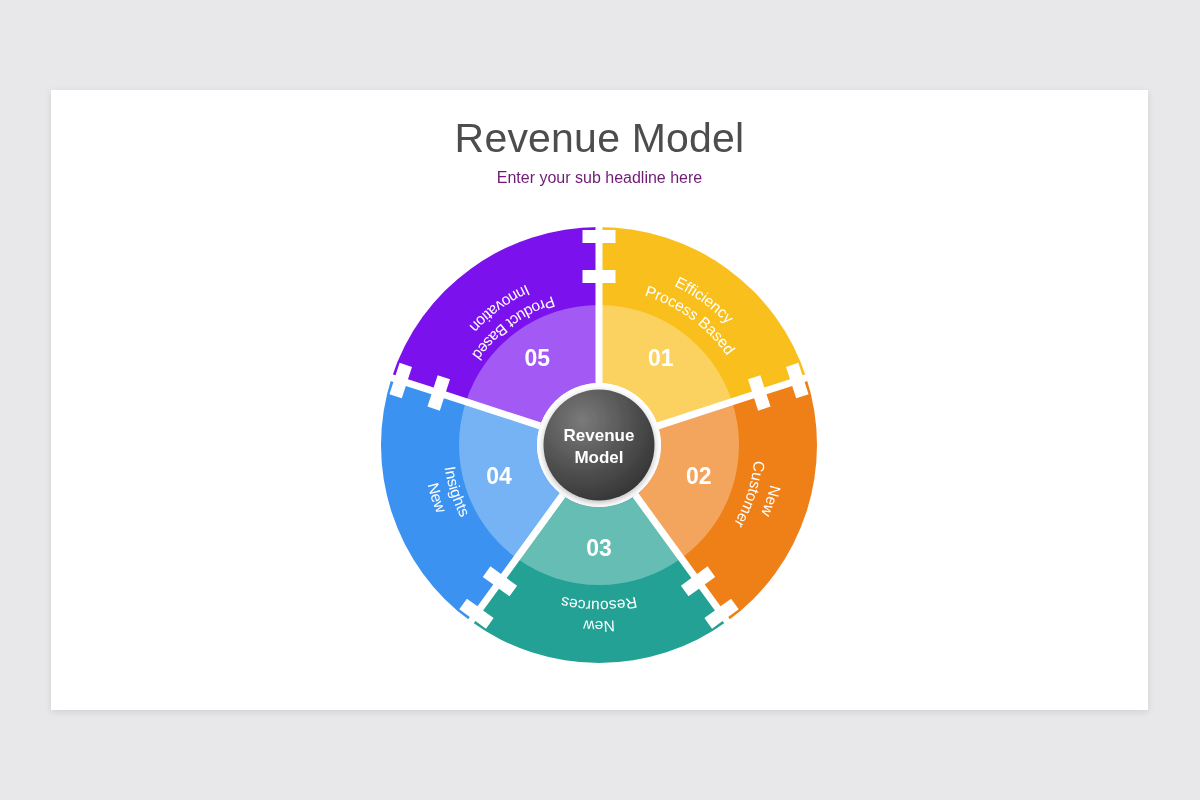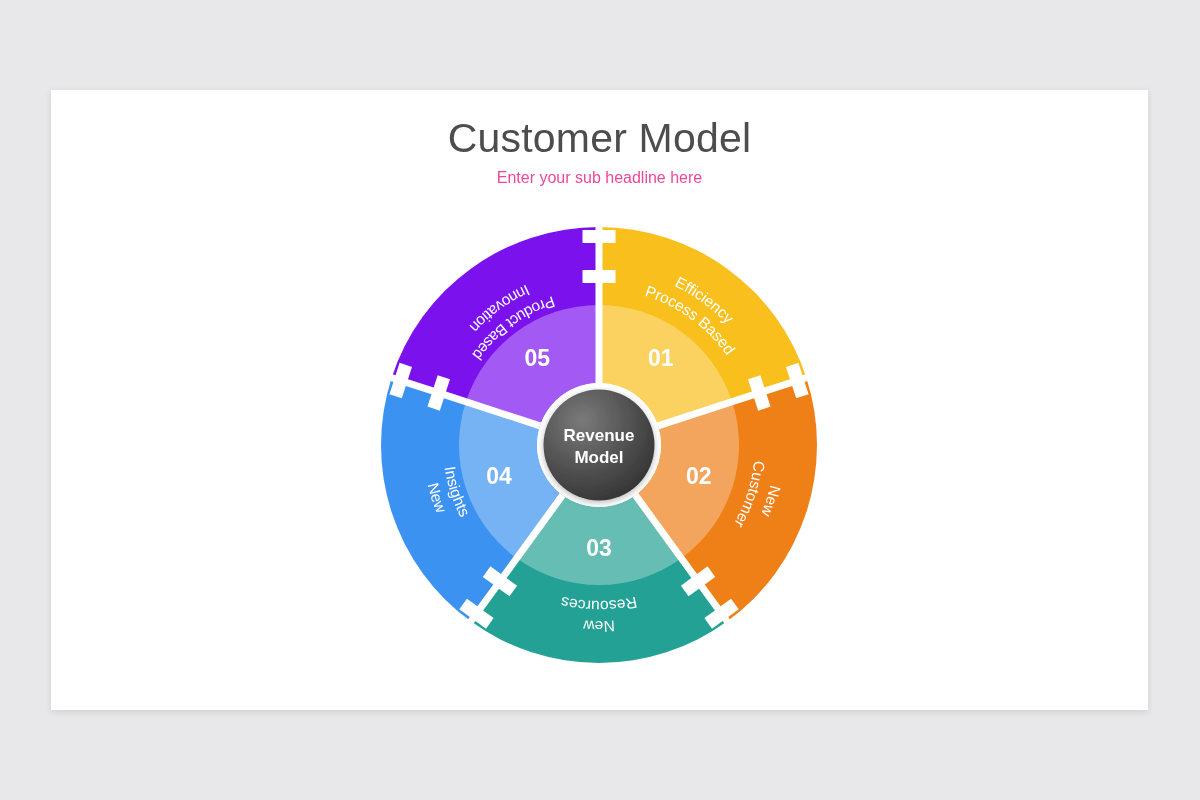--- a/index.html
+++ b/index.html
@@ -18,21 +18,21 @@
   }
   #title{
     position:absolute; left:0; top:25px; width:100%;
     text-align:center;
     font-size:41px; font-weight:400; color:#4d4d4d;
     letter-spacing:0.2px;
   }
   #subtitle{
     position:absolute; left:0; top:79px; width:100%;
     text-align:center;
-    font-size:16px; font-weight:400; color:#ec4899;
+    font-size:16px; font-weight:400; color:#701a75;
   }
   #wheel-wrap{
     position:absolute;
     left:308px; top:115px;
     width:480px; height:480px;
   }
   svg{display:block;}
   .seg-label{
     font-family:"Liberation Sans", sans-serif;
     font-size:15.5px; fill:#ffffff; font-weight:400;
@@ -46,21 +46,21 @@
     font-family:"Liberation Sans", sans-serif;
     font-size:17px; fill:#ffffff; font-weight:700;
     text-anchor:middle;
   }
 </style>
 </head>
 <body>
 
 <div id="slide">
 
-  <div id="title">Customer Model</div>
+  <div id="title">Revenue Model</div>
   <div id="subtitle">Enter your sub headline here</div>
 
   <div id="wheel-wrap">
     <svg id="wheel" width="480" height="480" viewBox="0 0 480 480">
       <defs>
         <radialGradient id="hubGrad" cx="35%" cy="28%" r="85%">
           <stop offset="0%" stop-color="#7a7a7a"></stop>
           <stop offset="55%" stop-color="#4f4f4f"></stop>
           <stop offset="100%" stop-color="#2e2e2e"></stop>
         </radialGradient>

